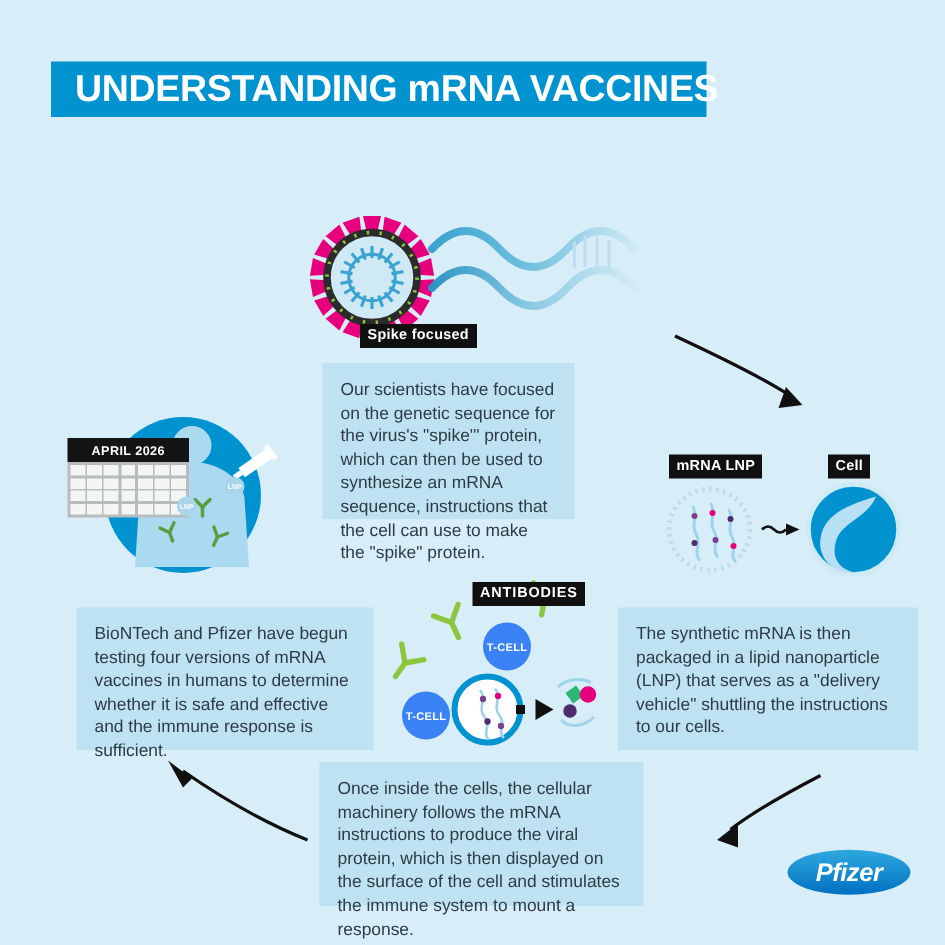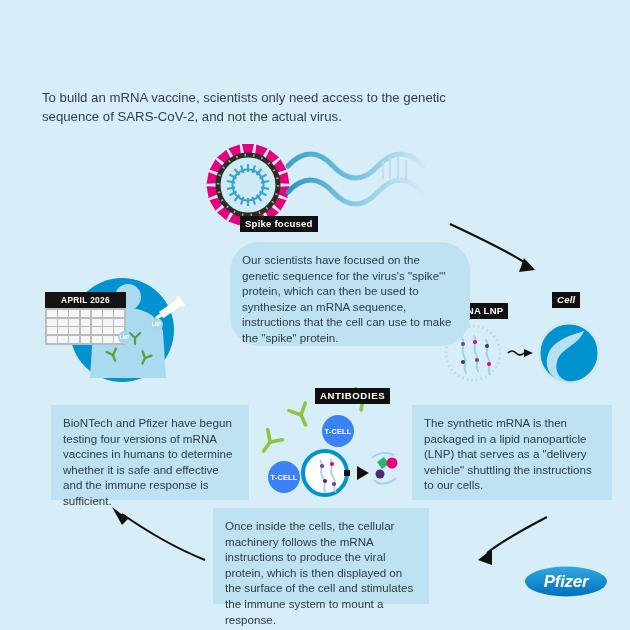--- a/index.html
+++ b/index.html
@@ -43,40 +43,40 @@
 
   
   .tbox {
     position: absolute;
     background: #bfe2f2;
     color: #2d3b45;
     font-size: 11.6px;
     line-height: 15.6px;
     padding: 10px 12px 10px 12px;
   }
-  #box-scientists { left: 230px; top: 242px; width: 240px; height: 104px; border-radius: 29px; }
+  #box-scientists { left: 215px; top: 242px; width: 168px; height: 104px; }
   #box-biontech   { left: 36px;  top: 405px; width: 198px; height: 95px; margin-left: 15px; }
   #box-synthetic  { left: 412px; top: 405px; width: 200px; height: 95px; }
   #box-once       { left: 213px; top: 508px; width: 216px; height: 96px; }
 
   
   .pill {
     position: absolute;
     background: #101010;
     color: #ffffff;
     font-size: 9.6px;
     font-weight: bold;
     letter-spacing: 0.2px;
     padding: 2px 5px 3px 5px;
     white-space: nowrap;
     line-height: 11px;
   }
   #pill-spike   { left: 240px; top: 216px; }
   #pill-lnp     { left: 446px; top: 303px; }
-  #pill-cell    { left: 552px; top: 292px; font-style: italic; }
+  #pill-cell    { left: 552px; top: 303px; }
   #pill-abs     { left: 290px; top: 388px; letter-spacing: 0.6px; margin-left: 25px; }
 
   
   svg.layer {
     position: absolute; left: 0; top: 0;
     width: 630px; height: 630px;
     pointer-events: none;
     overflow: visible;
   }
 
@@ -148,22 +148,24 @@
     font-style: italic;
     font-weight: bold;
     letter-spacing: -0.3px;
   }
 </style>
 </head>
 <body>
 
 <div id="root">
 
-
-  <div class="intro">To build an mRNA vaccine, scientists only need access to the genetic sequence of SARS-CoV-2, and not the actual virus.</div>
+  <div class="title-bar">
+    <span class="title-text">UNDERSTANDING mRNA VACCINES</span>
+  </div>
+
 
   <svg class="layer" viewBox="0 0 630 630">
     <defs>
       <linearGradient id="dnaGrad" x1="0" y1="0" x2="1" y2="0">
         <stop offset="0%" stop-color="#3aa3cf"></stop>
         <stop offset="45%" stop-color="#6cbedd"></stop>
         <stop offset="100%" stop-color="#cfe8f4"></stop>
       </linearGradient>
       <linearGradient id="dnaGrad2" x1="0" y1="0" x2="1" y2="0">
         <stop offset="0%" stop-color="#2e93c4"></stop>

